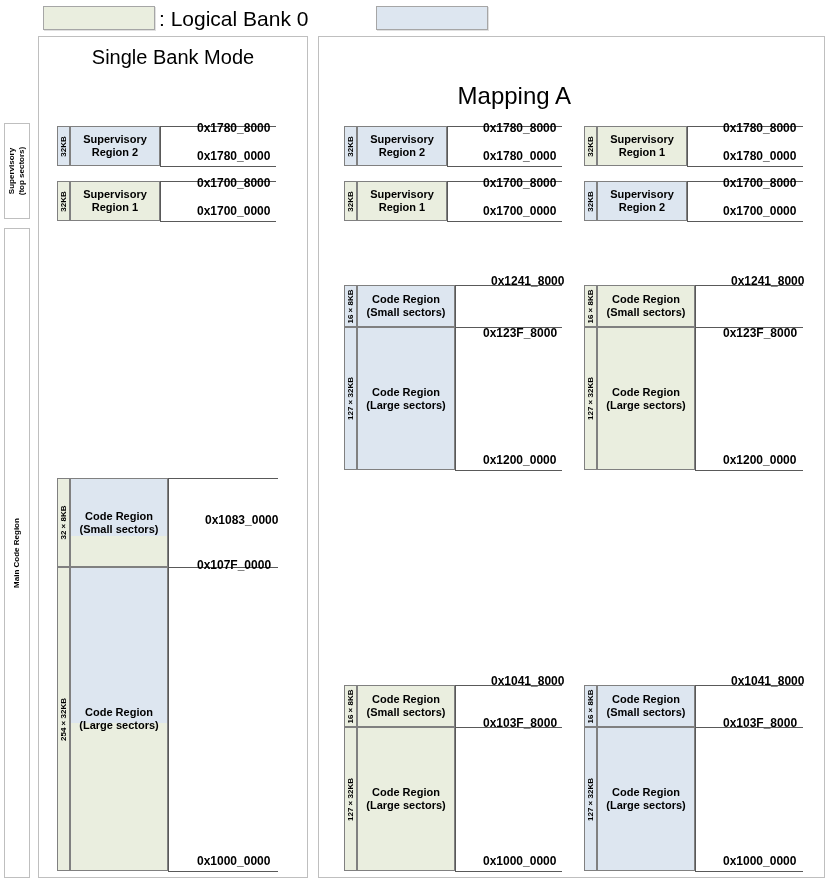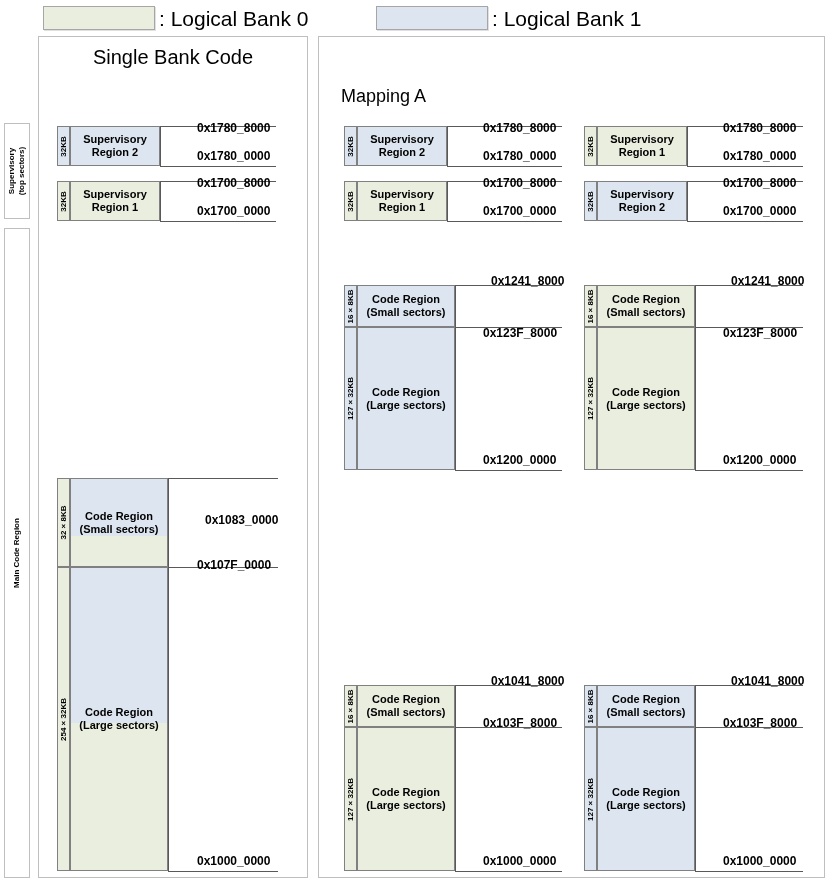--- a/index.html
+++ b/index.html
@@ -22,22 +22,22 @@
   
   .panel{
     position:absolute;box-sizing:border-box;
     border:1px solid #bfbfbf;background:#fff;
   }
   .panel-title{
     position:absolute;width:100%;text-align:center;
     font-size:20px;line-height:20px;white-space:nowrap;
   }
   .col-title{
-    position:absolute;text-align:left;
-    font-size:18px;line-height:18px;white-space:nowrap;
+    position:absolute;text-align:right;
+    font-size:24px;line-height:18px;white-space:nowrap;
   }
 
   
   .sidelabel{
     position:absolute;box-sizing:border-box;
     border:1px solid #bfbfbf;background:#fff;
     display:flex;align-items:center;justify-content:center;
   }
   .sidelabel span{
     transform:rotate(-90deg);white-space:nowrap;
@@ -82,33 +82,32 @@
 </head>
 <body>
 
 <div id="legend">
   <div class="legend-group" style="left:43px;top:6px;">
     <div class="swatch" style="background: rgb(234, 238, 223);"></div>
     <div class="legend-text">: Logical Bank 0</div>
   </div>
   <div class="legend-group" style="left:376px;top:6px;">
     <div class="swatch" style="background: rgb(221, 230, 240);"></div>
-    <div class="legend-text">: Logical Bank 1</div>
   </div>
 </div>
 
 <div class="sidelabel" style="left:4px;top:123px;width:26px;height:96px;">
   <span>Supervisory<br>(top sectors)</span>
 </div>
 <div class="sidelabel" style="left:4px;top:228px;width:26px;height:650px;">
   <span>Main Code Region</span>
 </div>
 
 <div class="panel" style="left:38px;top:36px;width:270px;height:842px;">
-  <div class="panel-title" style="top:10px;">Single Bank Code</div>
+  <div class="panel-title" style="top:10px;">Single Bank Mode</div>
 </div>
 
 <div class="panel" style="left:318px;top:36px;width:507px;height:842px;">
   <div class="col-title" style="left:22px;top:50px;width:230px;">Mapping A</div>
 </div>
 
 <div class="strip" style="left: 57px; top: 126px; width: 13px; height: 40px; background: rgb(221, 230, 240);">
   <span>32KB</span>
 </div>
 <div class="blk" style="left: 70px; top: 126px; width: 90px; height: 40px; background: rgb(221, 230, 240);">

